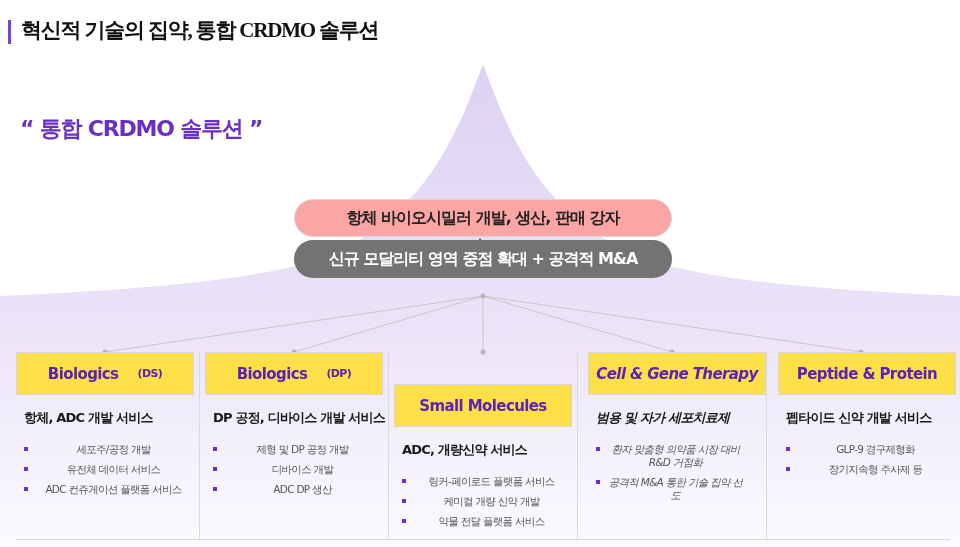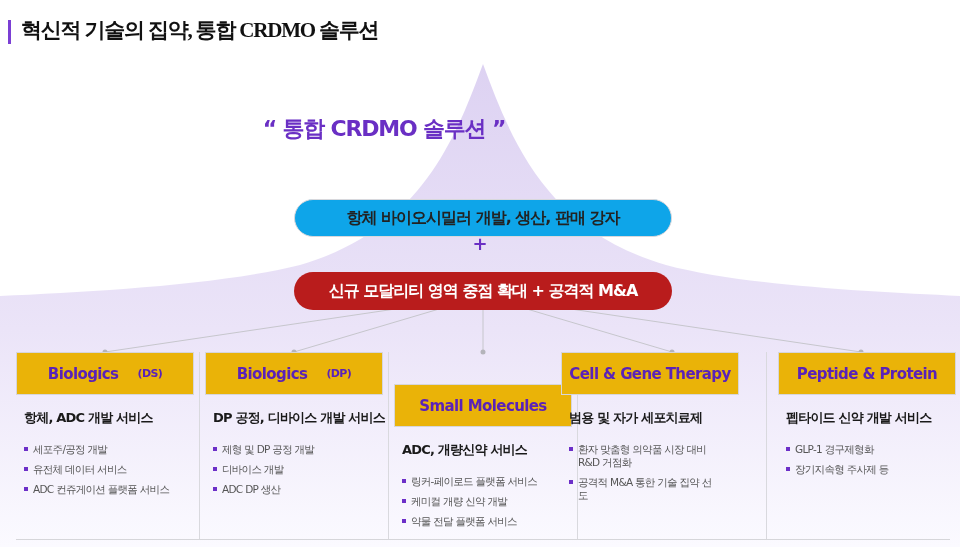--- a/index.html
+++ b/index.html
@@ -1,32 +1,32 @@
 <!DOCTYPE html>
 <html><head>
 <meta charset="utf-8">
 <style>
   html, body { margin:0; padding:0; }
   body { width:960px; height:547px; position:relative; overflow:hidden; background:#ffffff;
          font-family:"DejaVu Sans","Liberation Sans",sans-serif; }
   .title-bar { position:absolute; left:8px; top:20px; width:3px; height:24px; background:#7b3fd4; }
   .page-title { position:absolute; left:21px; top:16px; font-size:21px; font-weight:bold; color:#111; letter-spacing:-1.2px; white-space:nowrap;font-family:Liberation Serif, serif; }
   svg.bg { position:absolute; left:0; top:0; }
-  .headline { position:absolute; left:0; width:768px; top:114px; text-align:center; font-size:22px; font-weight:bold; color:#6a2fc4; letter-spacing:-1.2px; }
+  .headline { position:absolute; left:0; width:768px; top:114px; text-align:left; font-size:22px; font-weight:bold; color:#6a2fc4; letter-spacing:-1.2px;padding-left:20px; }
   .pill { position:absolute; left:294px; width:378px; height:38px; border-radius:20px; box-sizing:border-box;
           display:flex; align-items:center; justify-content:center; font-weight:bold; font-size:16px; letter-spacing:-1px; white-space:nowrap; }
-  .pill-white { top:199px; background:#0ea5e9; border:1px solid #d8d8dc; color:#222; }
-  .pill-purple { top:272px; background:#b91c1c; color:#fff; }
+  .pill-white { top:199px; background:#fca5a5; border:1px solid #d8d8dc; color:#222; }
+  .pill-purple { top:240px; background:#737373; color:#fff; }
   .plus { position:absolute; left:0; width:960px; top:234px; text-align:center; font-size:18px; font-weight:bold; color:#6a2fc4; line-height:20px; }
   .col { position:absolute; top:352px; width:178px; height:188px; }
-  .col-head { height:43px; box-sizing:border-box; border:1px solid #d6d6da; background:#eab308; display:flex; align-items:center; justify-content:center;
+  .col-head { height:43px; box-sizing:border-box; border:1px solid #d6d6da; background:#fde047; display:flex; align-items:center; justify-content:center;
               color:#5a22b8; font-weight:bold; font-size:15px; letter-spacing:-0.6px; white-space:nowrap; }
   .col-head .paren { font-size:11px; margin-left:19px; }
   .col-sub { margin:14px 0 0 8px; font-size:13px; font-weight:bold; color:#1a1a1a; letter-spacing:-0.8px; white-space:nowrap; }
-  .col-list { list-style:none; margin:16px 0 0 8px; padding:0; }
+  .col-list { list-style:none; margin:16px 0 0 8px; padding:0;text-align:center; }
   .col-list li { position:relative; padding-left:9px; font-size:10.5px; color:#555; letter-spacing:-0.7px; line-height:13px; margin-bottom:7px; }
   .col-list li::before { content:""; position:absolute; left:0; top:4px; width:4px; height:4px; background:#6c2fc8; }
   .divider { position:absolute; top:352px; width:1px; height:188px; background:#d9d9de; }
   .bottom-rule { position:absolute; left:16px; top:539px; width:934px; height:1px; background:#d6d6da; }
 </style>
 </head>
 <body>
 
 <svg class="bg" width="960" height="547" viewBox="0 0 960 547">
   <defs>
@@ -96,36 +96,36 @@
   </div>
   <div class="col-sub">ADC, 개량신약 서비스</div>
   <ul class="col-list">
     <li>링커-페이로드 플랫폼 서비스</li>
     <li>케미컬 개량 신약 개발</li>
     <li>약물 전달 플랫폼 서비스</li>
   </ul>
 </div>
 <div class="divider" style="left:577px;"></div>
 
-<div class="col" style="left:561px;">
+<div class="col" style="left:588px;font-style:italic;">
   <div class="col-head">
     <span>Cell &amp; Gene Therapy</span>
   </div>
   <div class="col-sub">범용 및 자가 세포치료제</div>
   <ul class="col-list" style="width:150px;">
     <li>환자 맞춤형 의약품 시장 대비 R&amp;D 거점화</li>
     <li>공격적 M&amp;A 통한 기술 집약 선도</li>
   </ul>
 </div>
 <div class="divider" style="left:766px;"></div>
 
 <div class="col" style="left:772px;margin-left:6px;">
   <div class="col-head">
     <span>Peptide &amp; Protein</span>
   </div>
   <div class="col-sub">펩타이드 신약 개발 서비스</div>
   <ul class="col-list">
-    <li>GLP-1 경구제형화</li>
+    <li>GLP-9 경구제형화</li>
     <li>장기지속형 주사제 등</li>
   </ul>
 </div>
 
 <div class="bottom-rule"></div>
 
 </body></html>

